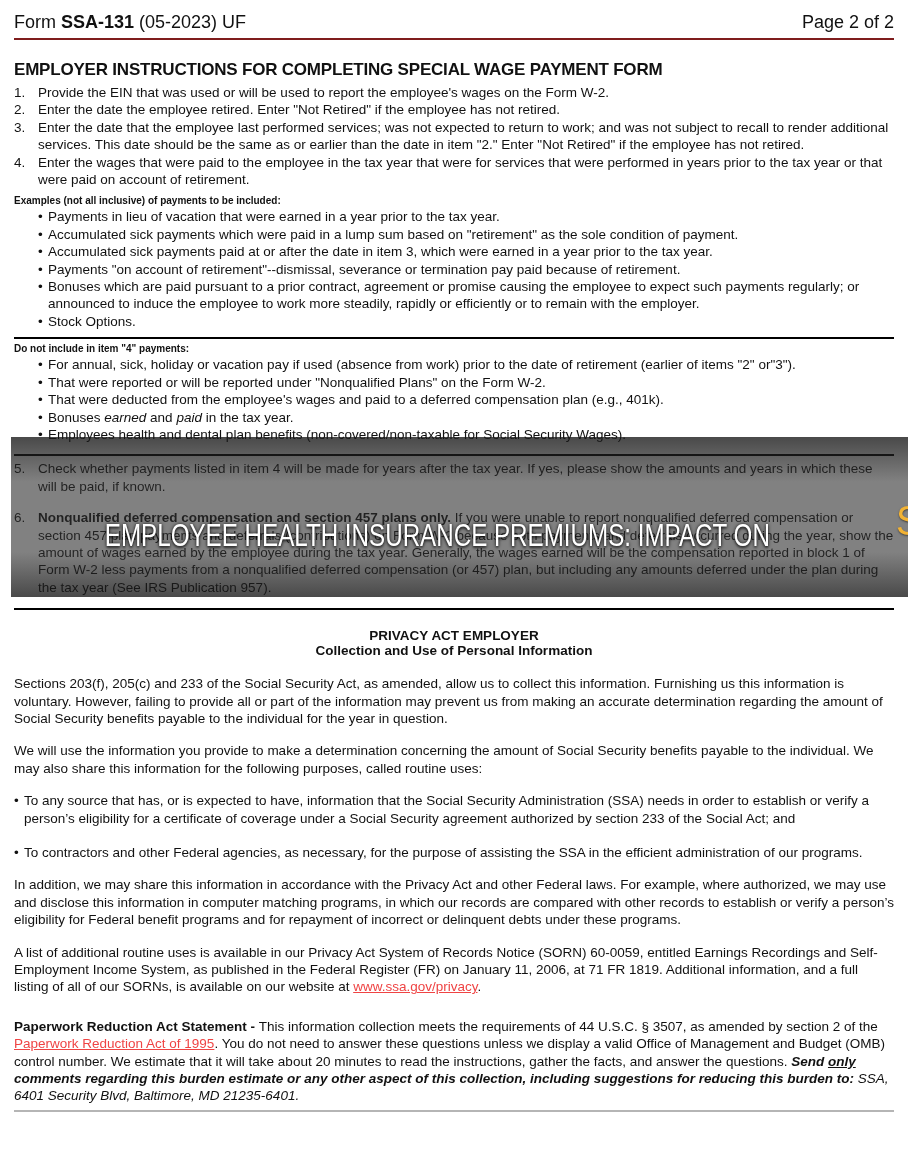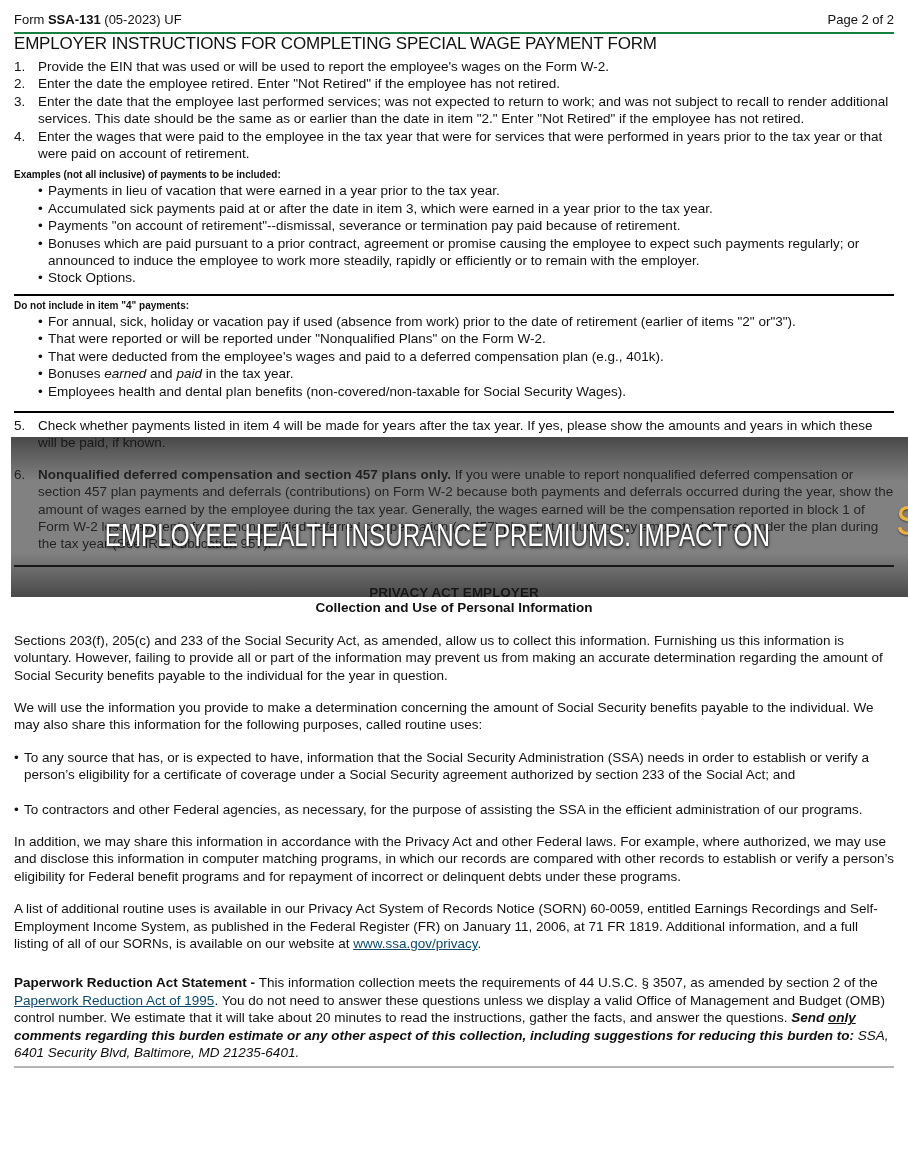--- a/index.html
+++ b/index.html
@@ -1,45 +1,45 @@
 <!DOCTYPE html>
 <html><head>
 <meta charset="utf-8">
 <style>
   html,body{margin:0;padding:0;background:#fff;}
   body{width:908px;height:1169px;overflow:hidden;position:relative;
        font-family:"Liberation Sans", sans-serif;color:#111;}
   .page{padding:12px 14px 0 14px;width:880px;position:relative;}
   
   .hdr{display:flex;justify-content:space-between;align-items:flex-end;
-       font-size:13px;padding-bottom:5px;border-bottom:2px solid #15803d;}
+       font-size:18px;padding-bottom:5px;border-bottom:2px solid #7f1d1d;}
   .hdr b{font-weight:bold;}
   
-  .h1{font-size:17px;font-weight:normal;margin-top:0;letter-spacing:-0.2px;}
+  .h1{font-size:17px;font-weight:bold;margin-top:20px;letter-spacing:-0.2px;}
   
   .txt{font-size:13.5px;line-height:17.4px;}
   .nlist{margin-top:4px;}
   .nitem{position:relative;padding-left:24px;}
   .nitem .num{position:absolute;left:0;top:0;}
   .subhead{font-weight:bold;font-size:10px;margin-top:7px;}
   .blist{margin-top:2px;}
   .bullet{position:relative;margin-left:24px;padding-left:10px;}
   .bullet::before{content:"\2022";position:absolute;left:0;top:0;}
   .pbullet{position:relative;padding-left:10px;margin-top:15px;}
   .pbullet::before{content:"\2022";position:absolute;left:0;top:0;}
   .rule{border:none;border-top:2px solid #000;margin:0;}
   .rule.m1{margin-top:7px;}
   .rule.m2{margin-top:11px;}
   .rule.m3{margin-top:12px;}
   .rule.light{border-top:2px solid #b5b5b5;margin-top:5px;}
   .it{font-style:italic;}
   .bd{font-weight:bold;}
   .bi{font-weight:bold;font-style:italic;}
   .un{text-decoration:underline;}
-  a.doclink{color:#0c4a6e;text-decoration:underline;cursor:pointer;}
+  a.doclink{color:#ef4444;text-decoration:underline;cursor:pointer;}
   
   .center{text-align:center;font-weight:bold;}
   .privhead{margin-top:18px;font-size:13.5px;}
   .para{margin-top:15px;}
   .para.first{margin-top:17px;}
   .para.last{margin-top:22px;}
   .i5{margin-top:4px;}
   .i6{margin-top:14px;}
   
   .banner{position:absolute;left:11px;top:437px;width:908px;height:160px;
@@ -75,20 +75,21 @@
   <div class="txt nlist">
     <div class="nitem"><span class="num">1.</span><span>Provide the EIN that was used or will be used to report the employee's wages on the Form W-2.</span></div>
     <div class="nitem"><span class="num">2.</span><span>Enter the date the employee retired. Enter "Not Retired" if the employee has not retired.</span></div>
     <div class="nitem"><span class="num">3.</span><span>Enter the date that the employee last performed services; was not expected to return to work; and was not subject to recall to render additional services. This date should be the same as or earlier than the date in item "2." Enter "Not Retired" if the employee has not retired.</span></div>
     <div class="nitem"><span class="num">4.</span><span>Enter the wages that were paid to the employee in the tax year that were for services that were performed in years prior to the tax year or that were paid on account of retirement.</span></div>
   </div>
 
   <div class="subhead">Examples (not all inclusive) of payments to be included:</div>
   <div class="txt blist">
     <div class="bullet">Payments in lieu of vacation that were earned in a year prior to the tax year.</div>
+    <div class="bullet">Accumulated sick payments which were paid in a lump sum based on "retirement" as the sole condition of payment.</div>
     <div class="bullet">Accumulated sick payments paid at or after the date in item 3, which were earned in a year prior to the tax year.</div>
     <div class="bullet">Payments "on account of retirement"--dismissal, severance or termination pay paid because of retirement.</div>
     <div class="bullet">Bonuses which are paid pursuant to a prior contract, agreement or promise causing the employee to expect such payments regularly; or announced to induce the employee to work more steadily, rapidly or efficiently  or to remain with the employer.</div>
     <div class="bullet">Stock Options.</div>
   </div>
 
   <hr class="rule m1">
 
   <div class="subhead" style="margin-top:4px">Do not include in item "4" payments:</div>
   <div class="txt blist">

